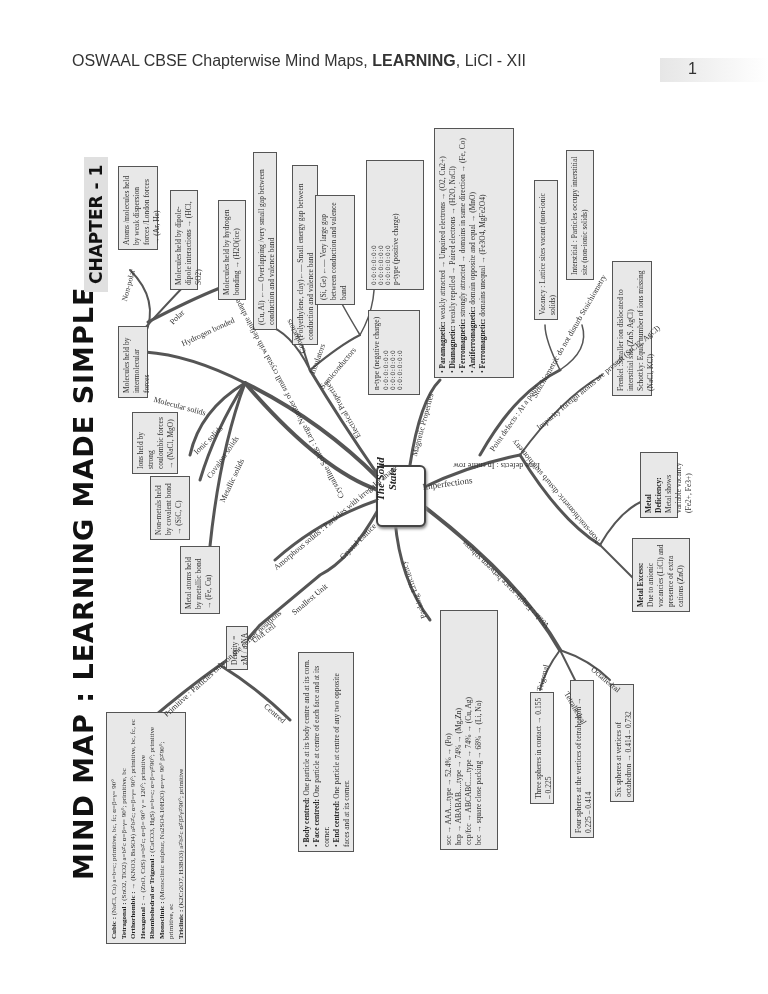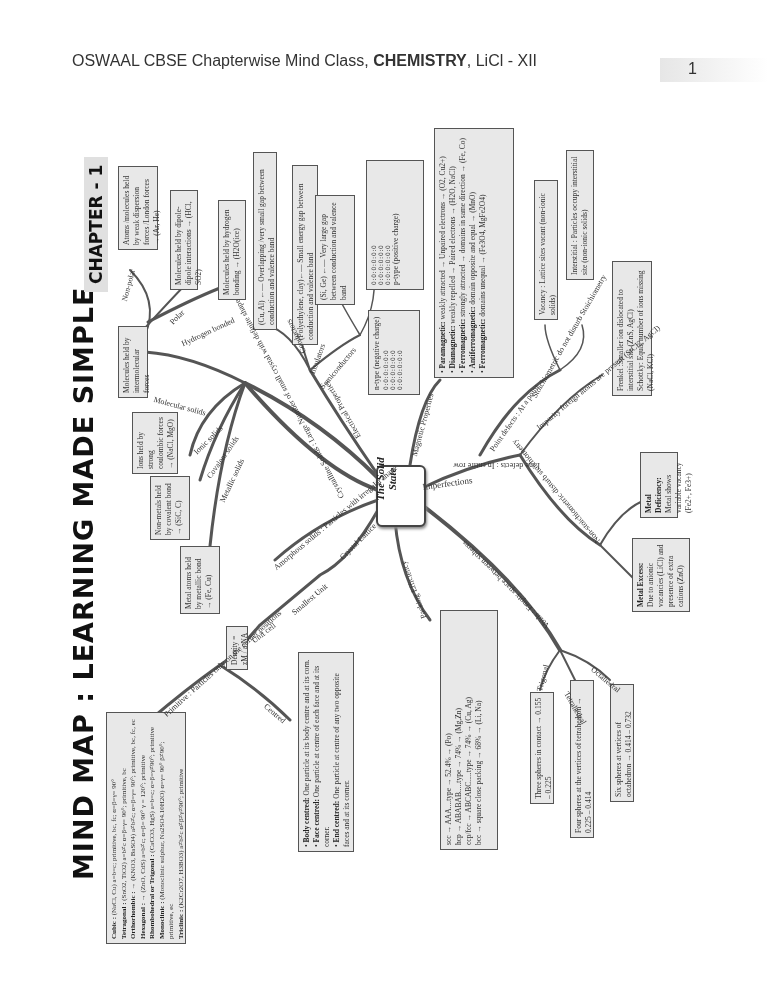--- a/index.html
+++ b/index.html
@@ -16,21 +16,21 @@
   .chapter { font-family:"DejaVu Sans", sans-serif; font-weight:bold; font-size:17px; background:#e0e0e0; padding:2px 8px; color:#111; white-space:nowrap; }
   .center-node { position:absolute; left:376px; top:465px; width:46px; height:58px; border:2px solid #444; border-radius:6px; background:#fff; box-shadow:1px 2px 3px #888; }
   .center-node span { position:absolute; left:-4px; top:40px; transform-origin:0 0; transform:rotate(-90deg); font-style:italic; font-weight:bold; font-size:11px; text-align:center; width:56px; line-height:12px; color:#222; }
   .lbl { position:absolute; font-size:8px; color:#333; white-space:nowrap; transform-origin:0 0; }
   .dots { font-family:"DejaVu Sans Mono", monospace; font-size:6px; line-height:7px; letter-spacing:0; color:#444; }
 </style>
 </head>
 <body>
 
 <div class="header">
-  <span>OSWAAL CBSE Chapterwise Mind Class, </span><b>CHEMISTRY</b><span>, LiCl - XII</span>
+  <span>OSWAAL CBSE Chapterwise Mind Maps, </span><b>LEARNING</b><span>, LiCl - XII</span>
 </div>
 <div class="pagebox">
   <span class="pagenum">1</span>
 </div>
 
 <svg class="map" viewBox="0 0 768 994" xmlns="http://www.w3.org/2000/svg">
   <g fill="none" stroke="#555" stroke-linecap="round">
 
     <path d="M378 478 Q 320 420 245 383" stroke-width="4"></path>
     <path d="M245 383 Q 190 355 145 352" stroke-width="3"></path>

